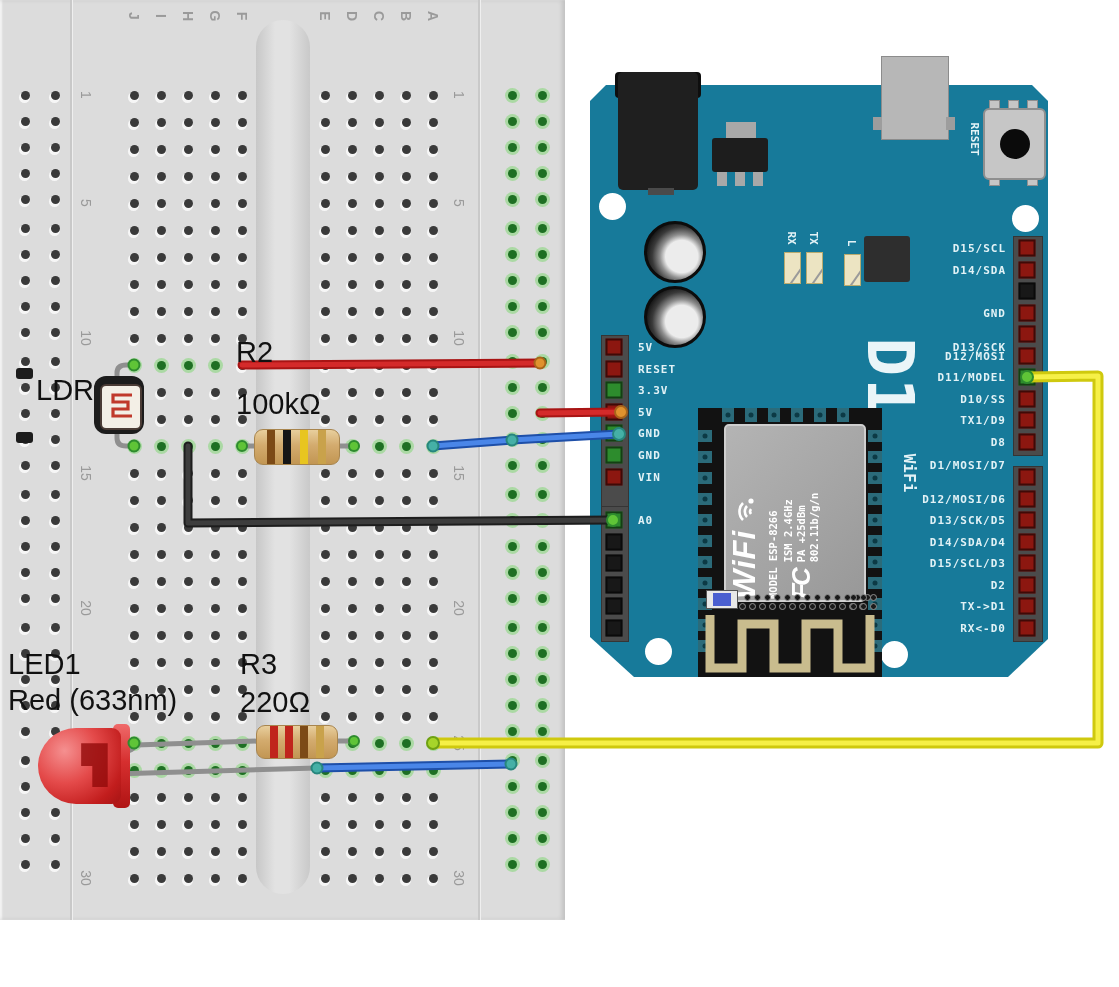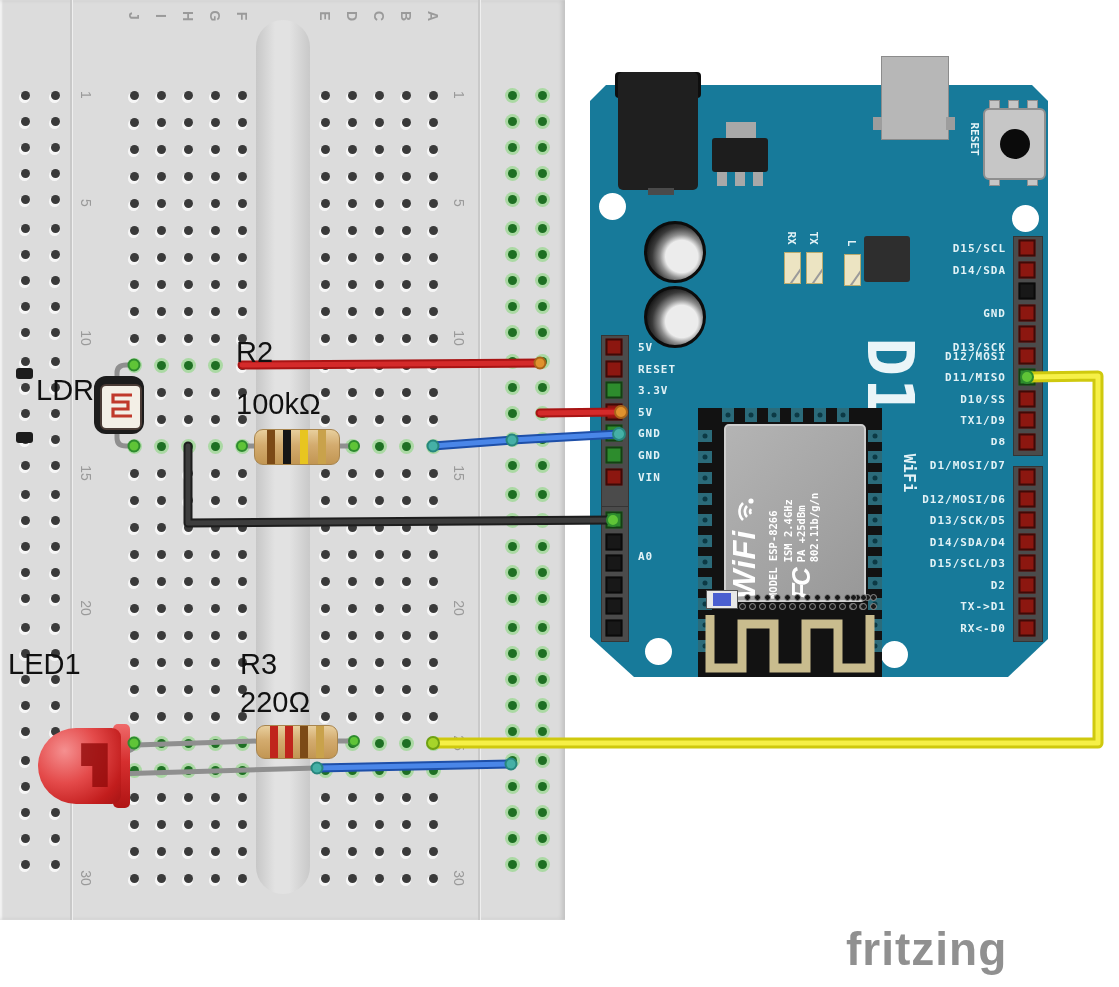--- a/index.html
+++ b/index.html
@@ -638,45 +638,45 @@
         <div class="pinlab" style="top: 305.2px; left: 48px;">3.3V</div>
         <div class="pin" style="left: 24px; top: 326.8px; background: rgb(140, 23, 16);"></div>
         <div class="pinlab" style="top: 326.8px; left: 48px;">5V</div>
         <div class="pin" style="left: 24px; top: 348.4px; background: rgb(45, 140, 45);"></div>
         <div class="pinlab" style="top: 348.4px; left: 48px;">GND</div>
         <div class="pin" style="left: 24px; top: 370px; background: rgb(45, 140, 45);"></div>
         <div class="pinlab" style="top: 370px; left: 48px;">GND</div>
         <div class="pin" style="left: 24px; top: 391.6px; background: rgb(140, 23, 16);"></div>
         <div class="pinlab" style="top: 391.6px; left: 48px;">VIN</div>
         <div class="pin" style="left: 24px; top: 435px; background: rgb(45, 140, 45);"></div>
-        <div class="pinlab" style="top: 435px; left: 48px; margin-top: 36px;">A0</div>
+        <div class="pinlab" style="top: 435px; left: 48px;">A0</div>
         <div class="pin" style="left: 24px; top: 456.5px; background: rgb(24, 24, 24);"></div>
         <div class="pin" style="left: 24px; top: 478px; background: rgb(24, 24, 24);"></div>
         <div class="pin" style="left: 24px; top: 499.5px; background: rgb(24, 24, 24);"></div>
         <div class="pin" style="left: 24px; top: 521px; background: rgb(24, 24, 24);"></div>
         <div class="pin" style="left: 24px; top: 542.5px; background: rgb(24, 24, 24);"></div>
         <div class="pin" style="left: 437px; top: 163px; background: rgb(140, 23, 16);"></div>
         <div class="pinlab" style="top: 163px; right: 42px;">D15/SCL</div>
         <div class="pin" style="left: 437px; top: 184.5px; background: rgb(140, 23, 16);"></div>
         <div class="pinlab" style="top: 184.5px; right: 42px;">D14/SDA</div>
         <div class="pin" style="left: 437px; top: 206px; background: rgb(24, 24, 24);"></div>
         <div class="pin" style="left: 437px; top: 227.5px; background: rgb(140, 23, 16);"></div>
         <div class="pinlab" style="top: 227.5px; right: 42px;">GND</div>
         <div class="pin" style="left: 437px; top: 249px; background: rgb(140, 23, 16);"></div>
         <div class="pinlab" style="top: 249px; right: 42px; margin-top: 13px;">D13/SCK</div>
         <div class="pin" style="left: 437px; top: 270.5px; background: rgb(140, 23, 16);"></div>
         <div class="pinlab" style="top: 270.5px; right: 42px;">D12/MOSI</div>
         <div class="pin" style="left: 437px; top: 292px; background: rgb(45, 140, 45);"></div>
-        <div class="pinlab" style="top: 292px; right: 42px;">D11/MISO</div>
+        <div class="pinlab" style="top: 292px; right: 42px;">D11/MODEL</div>
         <div class="pin" style="left: 437px; top: 313.5px; background: rgb(140, 23, 16);"></div>
         <div class="pinlab" style="top: 313.5px; right: 42px;">D10/SS</div>
         <div class="pin" style="left: 437px; top: 335px; background: rgb(140, 23, 16);"></div>
         <div class="pinlab" style="top: 335px; right: 42px;">TX1/D9</div>
         <div class="pin" style="left: 437px; top: 356.5px; background: rgb(140, 23, 16);"></div>
-        <div class="pinlab" style="top: 356.5px; right: 42px; font-family: Liberation Mono, monospace;">D8</div>
+        <div class="pinlab" style="top: 356.5px; right: 42px;">D8</div>
         <div class="pin" style="left: 437px; top: 392px; background: rgb(140, 23, 16);"></div>
         <div class="pinlab" style="top: 380px; right: 42px;">D1/MOSI/D7</div>
         <div class="pin" style="left: 437px; top: 413.5px; background: rgb(140, 23, 16);"></div>
         <div class="pinlab" style="top: 413.5px; right: 42px;">D12/MOSI/D6</div>
         <div class="pin" style="left: 437px; top: 435px; background: rgb(140, 23, 16);"></div>
         <div class="pinlab" style="top: 435px; right: 42px;">D13/SCK/D5</div>
         <div class="pin" style="left: 437px; top: 456.5px; background: rgb(140, 23, 16);"></div>
         <div class="pinlab" style="top: 456.5px; right: 42px;">D14/SDA/D4</div>
         <div class="pin" style="left: 437px; top: 478px; background: rgb(140, 23, 16);"></div>
         <div class="pinlab" style="top: 478px; right: 42px;">D15/SCL/D3</div>
@@ -826,17 +826,17 @@
       <circle cx="511" cy="764" r="5.5" fill="#45b0a6" stroke="#27867d"></circle>
       <circle cx="540" cy="363" r="5.5" fill="#e0922e" stroke="#a8641a"></circle>
       <circle cx="621" cy="412" r="6" fill="#e0922e" stroke="#a8641a"></circle>
     </g>
   </svg>
 
   <div class="part-label" style="left:36px;top:374px">LDR</div>
   <div class="part-label" style="left:236px;top:336px">R2</div>
   <div class="part-label" style="left:236px;top:388px">100kΩ</div>
   <div class="part-label" style="left:8px;top:648px">LED1</div>
+  <div class="part-label" style="left:8px;top:684px">Red (633nm)</div>
   <div class="part-label" style="left:240px;top:648px">R3</div>
   <div class="part-label" style="left:240px;top:686px">220Ω</div>
 
-  <div id="fritzing-logo">fritzing</div>
 </div>
 
 </body></html>

